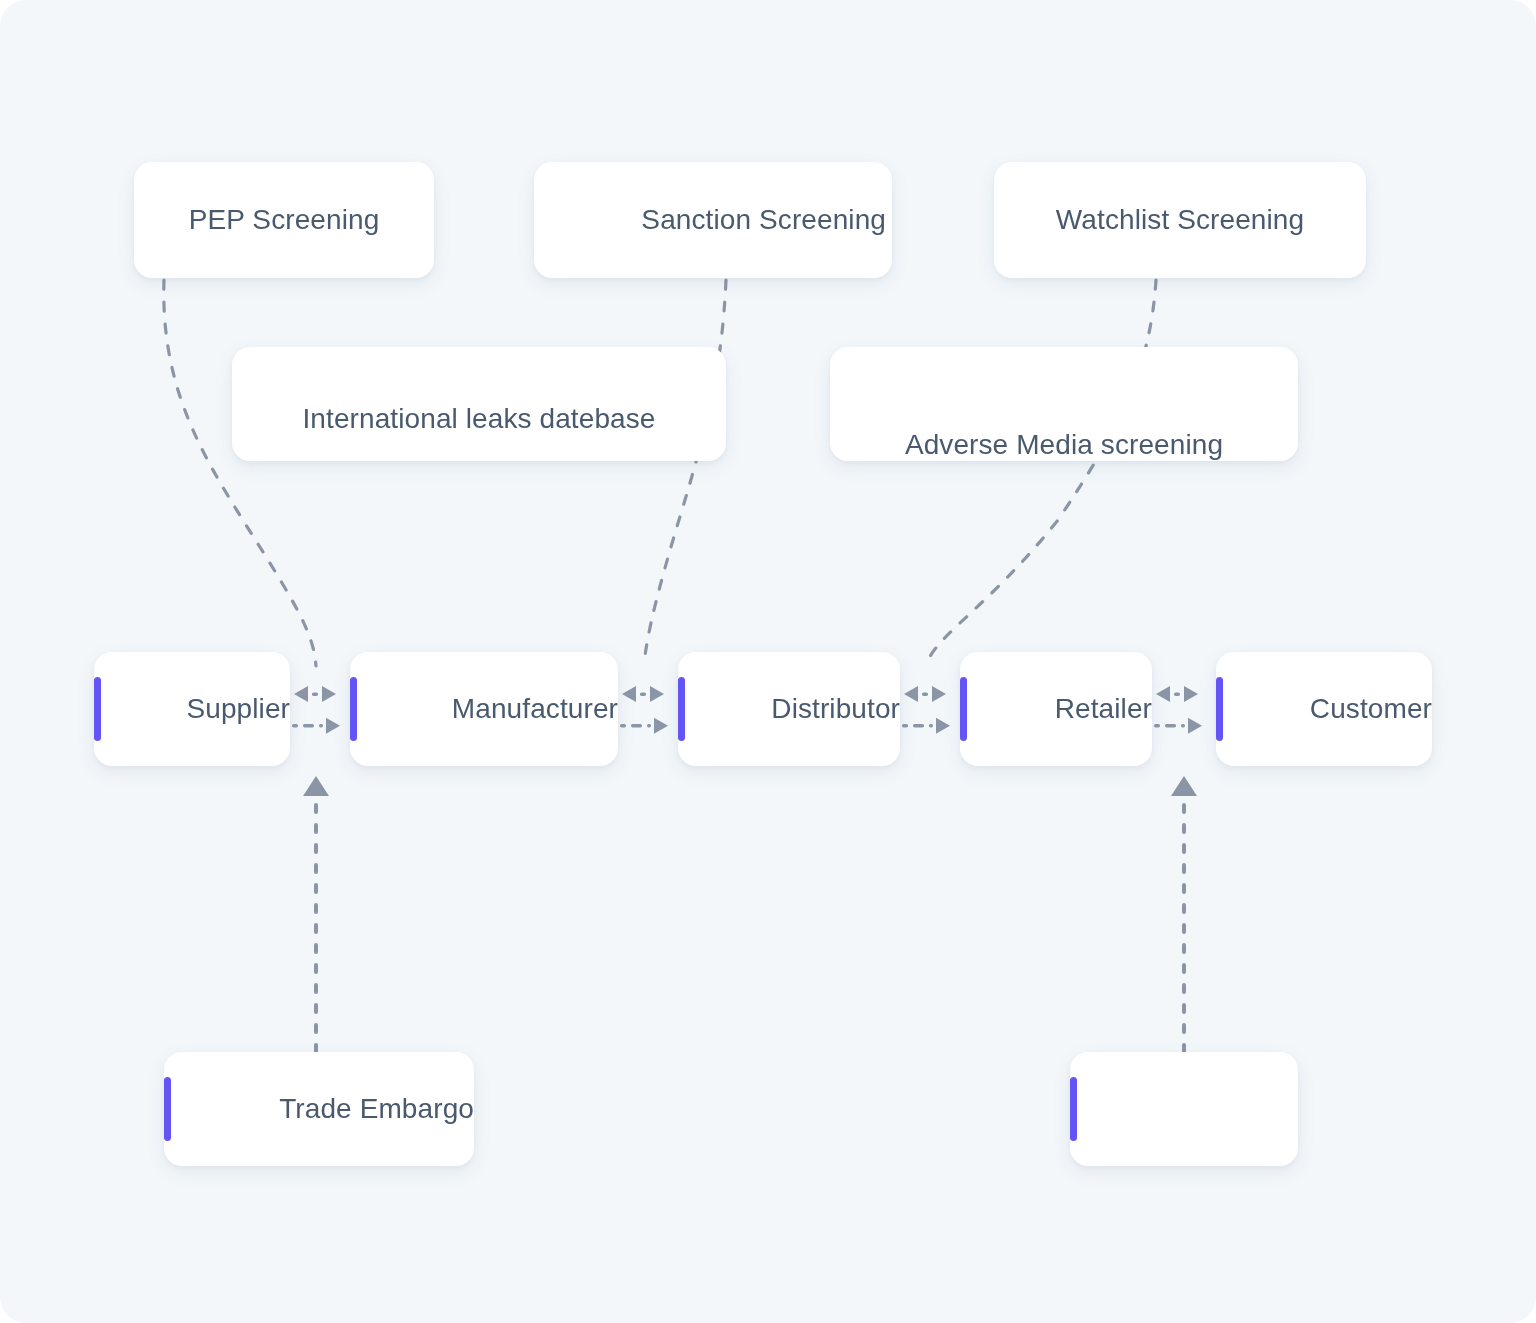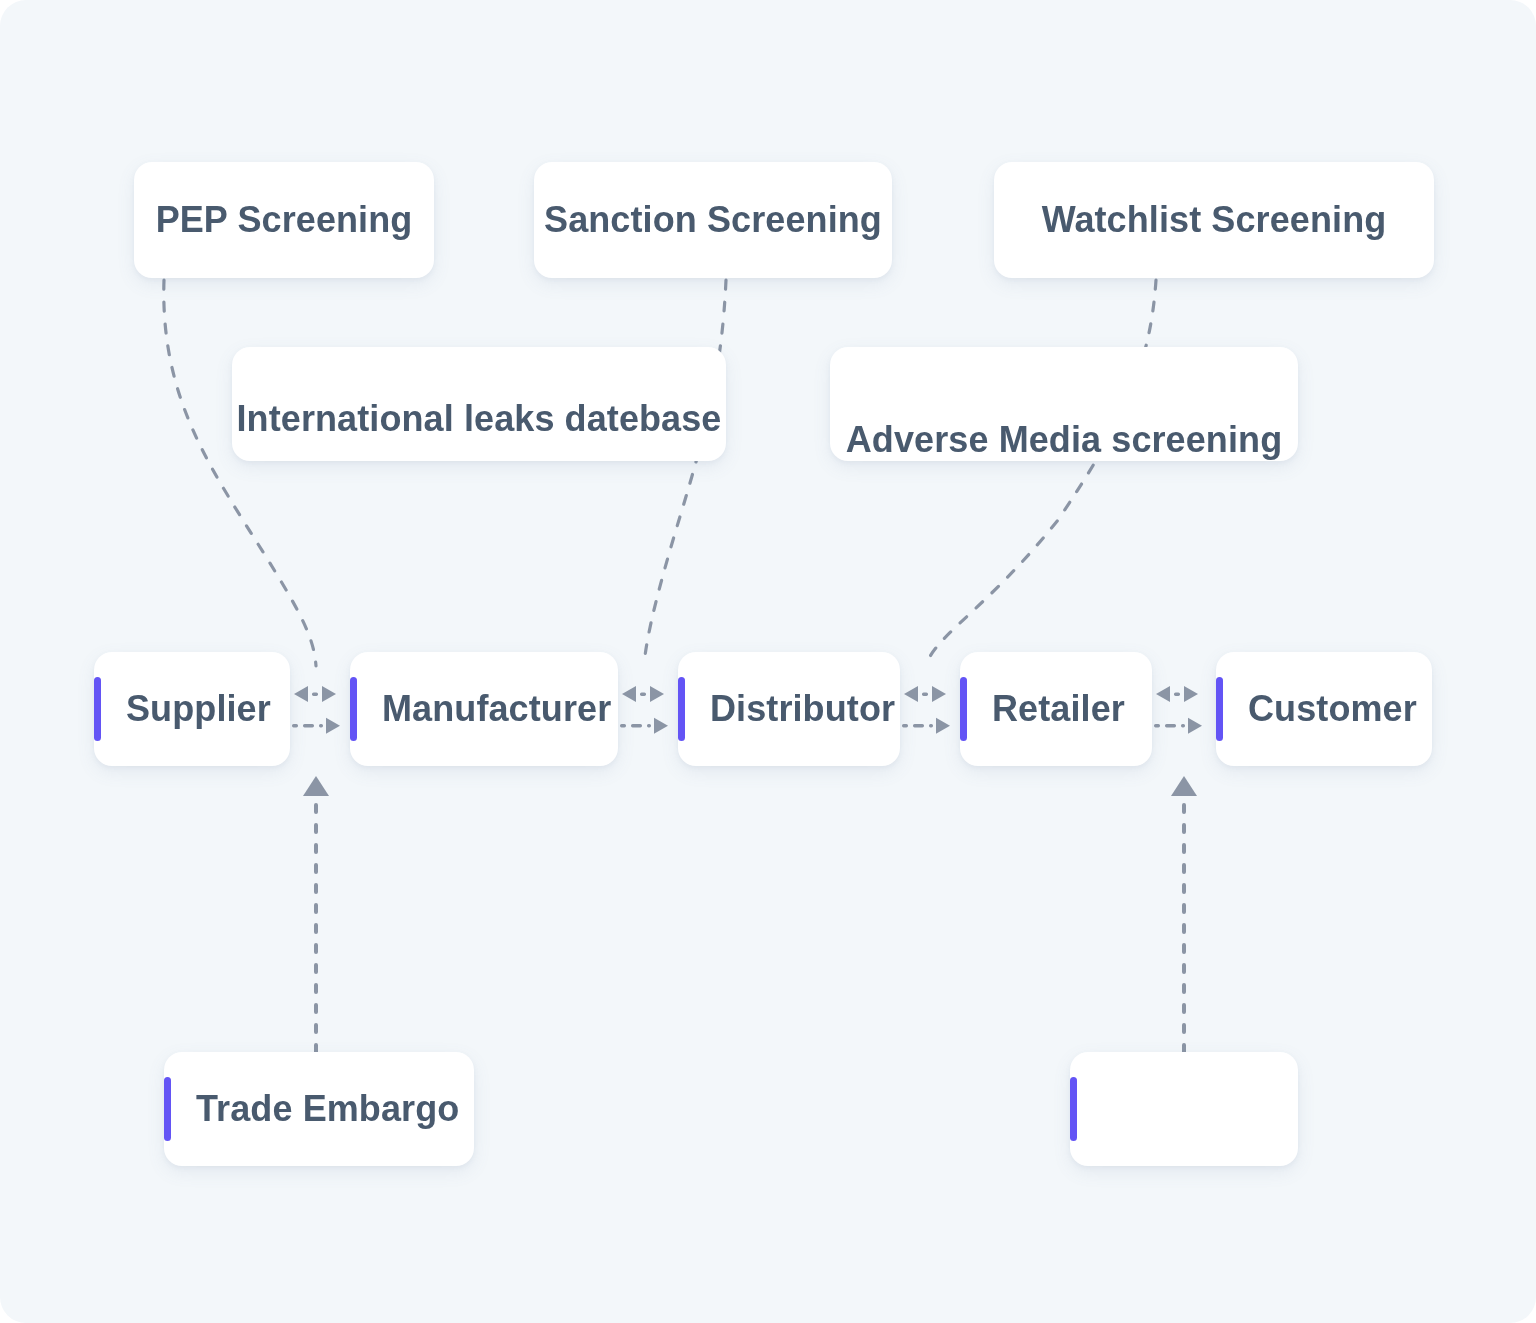--- a/index.html
+++ b/index.html
@@ -29,33 +29,34 @@
     box-sizing: border-box;
     background: #ffffff;
     border-radius: 18px;
     box-shadow: 0 6px 18px rgba(96,122,160,0.10), 0 2px 5px rgba(96,122,160,0.07);
     display: flex;
     align-items: center;
     z-index: 2;
   }
   .node .label {
     color: #495a6e;
-    font-size: 36px;
-    font-weight: 700;
+    font-size: 28px;
+    font-weight: 400;
     letter-spacing: 0.1px;
     white-space: nowrap;
   }
   .node.plain {
     justify-content: center;
   }
   .node.plain .label {
     padding: 0 6px;
   }
   .node.accented {
     padding-left: 0;
+    justify-content: flex-end;
   }
   .accent-bar {
     position: absolute;
     left: 0;
     top: 50%;
     transform: translateY(-50%);
     width: 7px;
     height: 56%;
     background: #6354f5;
     border-radius: 4px;
@@ -91,24 +92,24 @@
           <line x1="1184" y1="1052" x2="1184" y2="794" stroke="#8b95a5" stroke-width="4" stroke-linecap="round" stroke-dasharray="7 13"></line>
           <path d="M 1184,776 L 1171,796 L 1197,796 Z" fill="#8b95a5"></path>
         </g>
       </g>
   </svg>
 
   <div id="screening-layer">
       <div class="node plain" style="left: 134px; top: 162px; width: 300px; height: 116px;">
         <span class="label" style="color: rgb(73, 90, 110);">PEP Screening</span>
       </div>
-      <div class="node plain" style="left: 534px; top: 162px; width: 358px; height: 116px;">
+      <div class="node plain" style="left: 534px; top: 162px; width: 358px; height: 116px; justify-content: flex-end;">
         <span class="label" style="color: rgb(73, 90, 110);">Sanction Screening</span>
       </div>
-      <div class="node plain" style="left: 994px; top: 162px; width: 440px; height: 116px;">
+      <div class="node plain" style="left: 994px; top: 162px; width: 372px; height: 116px;">
         <span class="label" style="color: rgb(73, 90, 110);">Watchlist Screening</span>
       </div>
       <div class="node plain" style="left: 232px; top: 347px; width: 494px; height: 114px;">
         <span class="label" style="color: rgb(73, 90, 110); margin-top: 29px;">International leaks datebase</span>
       </div>
       <div class="node plain" style="left: 830px; top: 347px; width: 468px; height: 114px; align-items: flex-end;">
         <span class="label" style="color: rgb(73, 90, 110);">Adverse Media screening</span>
       </div>
     </div>
   <div id="chain-layer">

